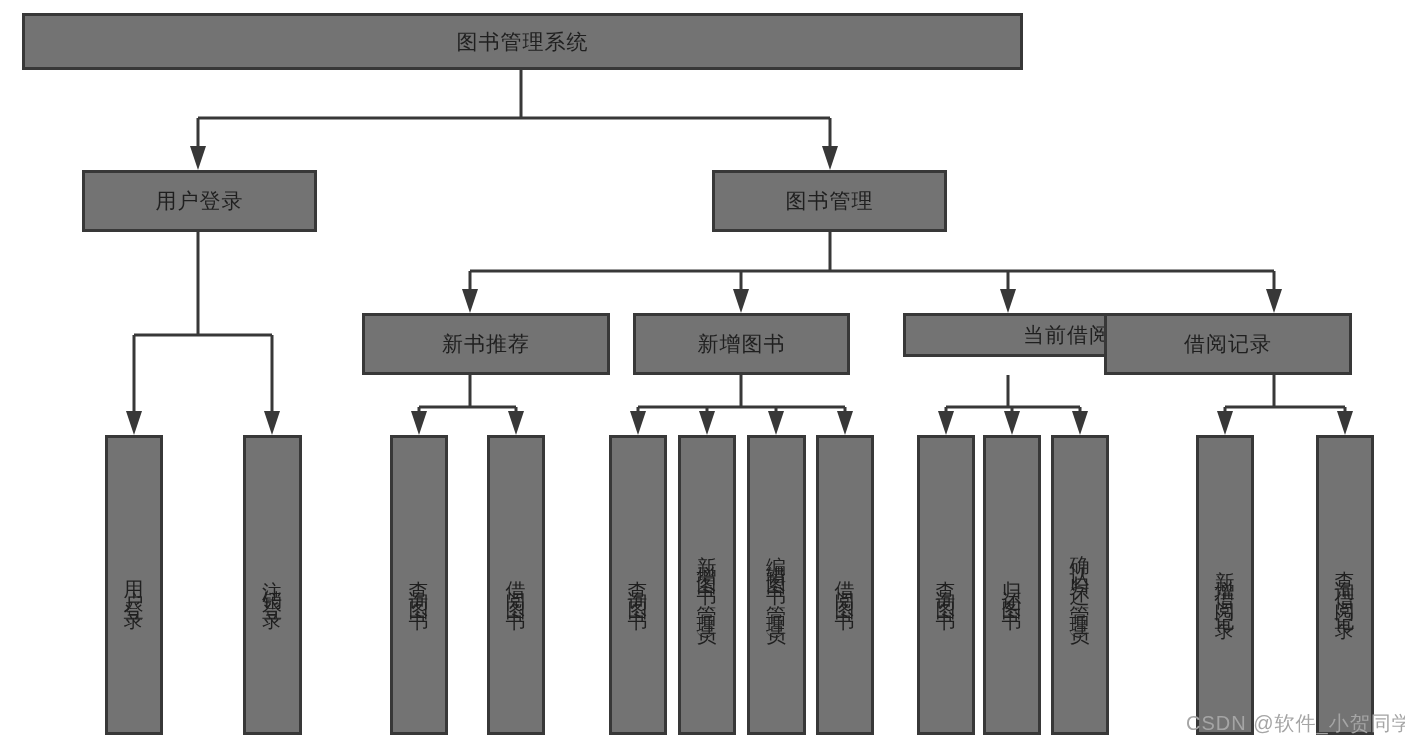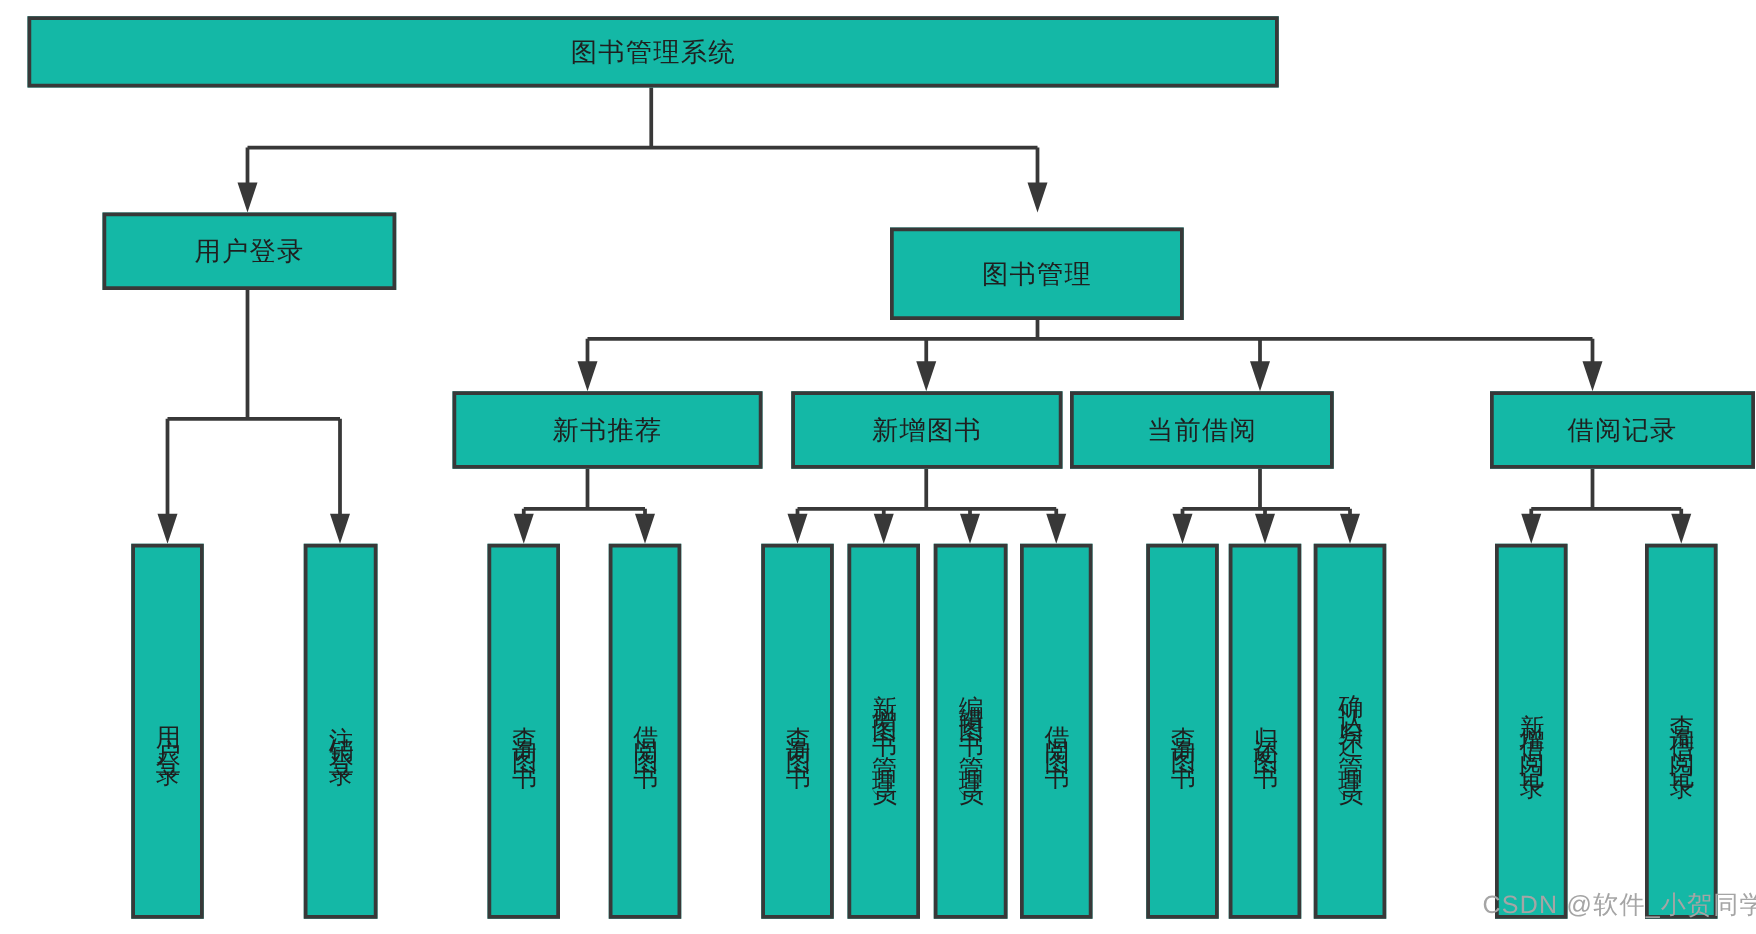--- a/index.html
+++ b/index.html
@@ -12,21 +12,21 @@
   }
   svg.connectors {
     position:absolute; left:0; top:0;
     width:1405px; height:747px;
     z-index:1;
   }
   .node {
     position:absolute;
     box-sizing:border-box;
     border:3px solid #383838;
-    background:#14b8a6;
+    background:#737373;
     display:flex;
     align-items:center;
     justify-content:center;
     color:#1f1f1f;
     z-index:2;
   }
   .node.h .lbl {
     font-size:21px;
     letter-spacing:1px;
     white-space:nowrap;
@@ -96,34 +96,34 @@
     </g>
   </svg>
 
   <div class="node h" style="left:22px; top:13px; width:1001px; height:57px;">
     <span class="lbl">图书管理系统</span>
   </div>
 
   <div class="node h" style="left:82px; top:170px; width:235px; height:62px;">
     <span class="lbl">用户登录</span>
   </div>
-  <div class="node h" style="left:712px; top:170px; width:235px; height:74px;margin-top:12px;">
+  <div class="node h" style="left:712px; top:170px; width:235px; height:62px;">
     <span class="lbl">图书管理</span>
   </div>
 
   <div class="node h" style="left:362px; top:313px; width:248px; height:62px;">
     <span class="lbl">新书推荐</span>
   </div>
   <div class="node h" style="left:633px; top:313px; width:217px; height:62px;">
     <span class="lbl">新增图书</span>
   </div>
-  <div class="node h" style="left:856px; top:313px; width:211px; height:62px;">
+  <div class="node h" style="left:903px; top:313px; width:211px; height:44px;justify-content:flex-end;">
     <span class="lbl">当前借阅</span>
   </div>
-  <div class="node h" style="left:1192px; top:313px; width:212px; height:62px;">
+  <div class="node h" style="left:1104px; top:313px; width:248px; height:62px;">
     <span class="lbl">借阅记录</span>
   </div>
 
   <div class="node v" style="left:105px; top:435px; width:58px; height:300px;">
     <span class="lbl">用户登录</span>
   </div>
   <div class="node v" style="left:243px; top:435px; width:59px; height:300px;">
     <span class="lbl">注销登录</span>
   </div>
 

